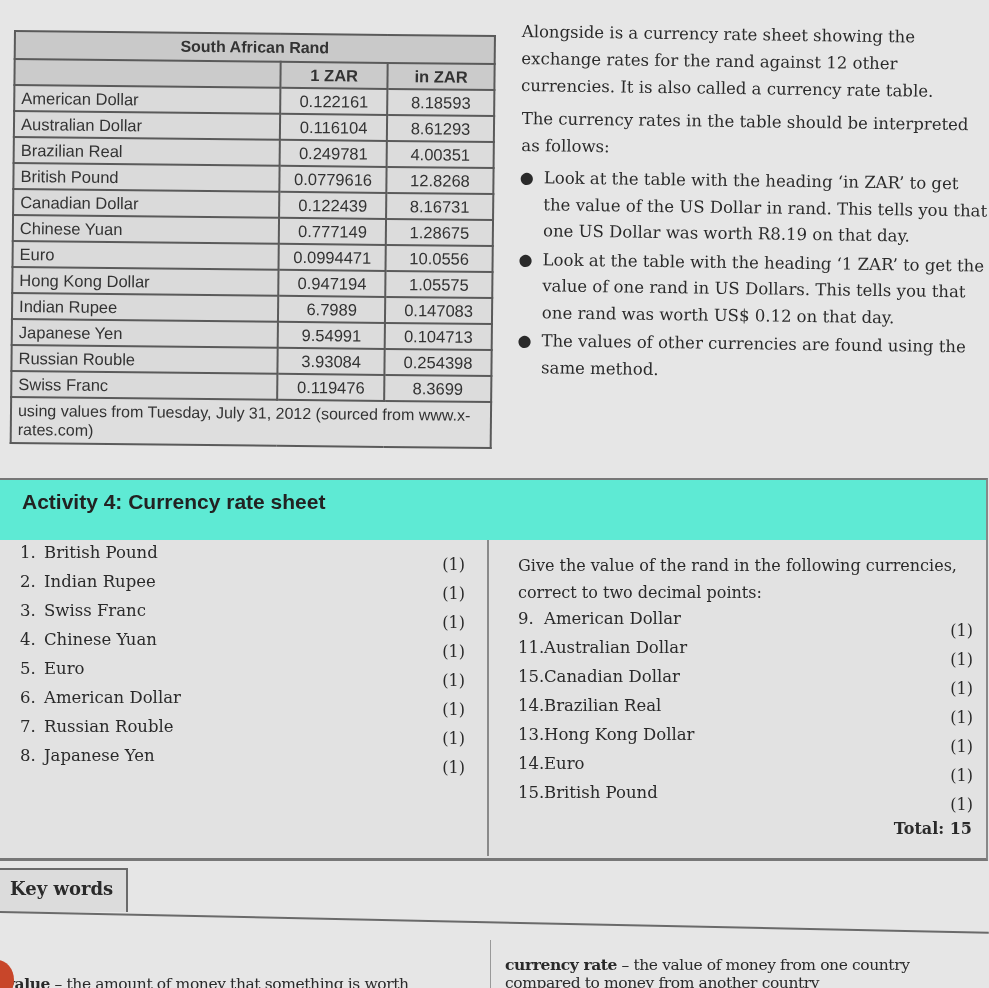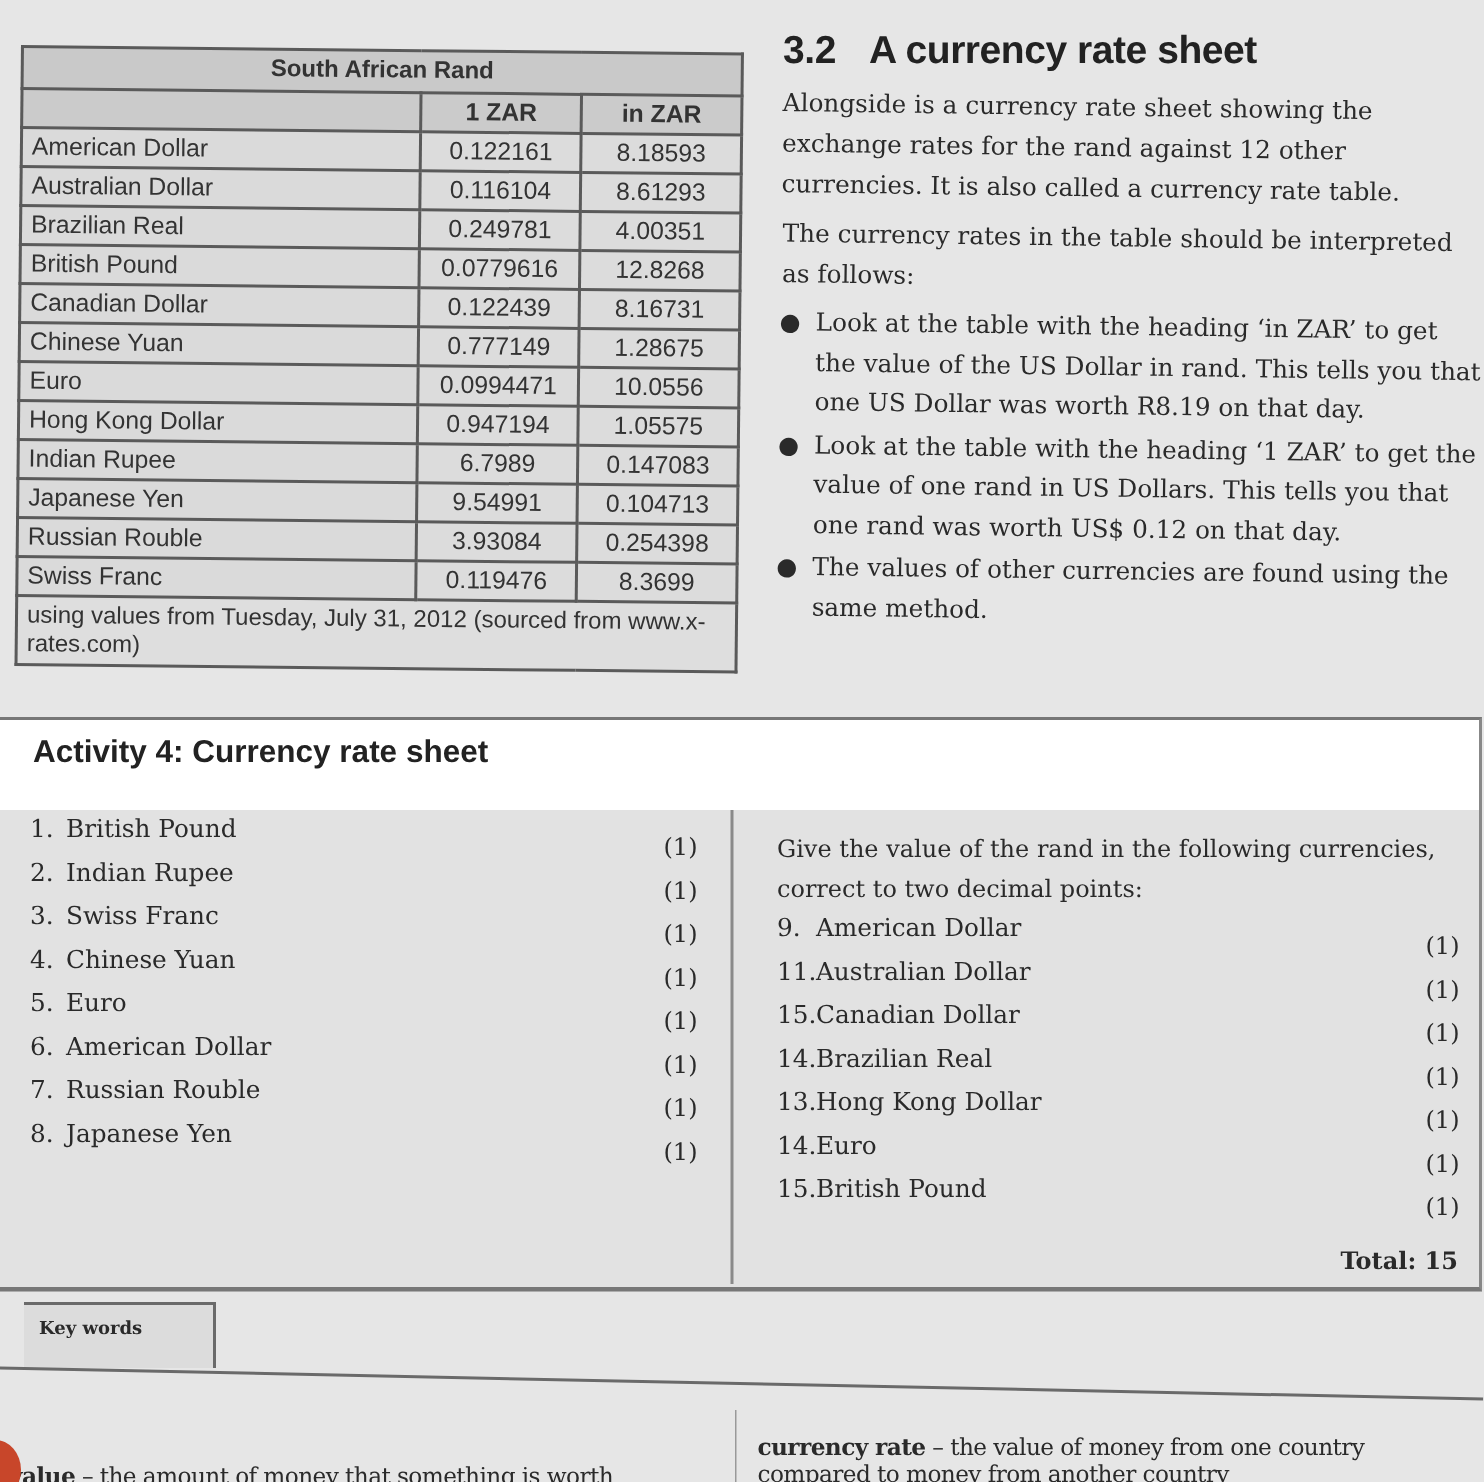--- a/index.html
+++ b/index.html
@@ -44,42 +44,42 @@
   .bullets li { position: relative; padding-left: 26px; font-size: 16.5px; line-height: 26.5px; margin-bottom: 2px; }
   .bullets li .dot { position: absolute; left: 2px; top: 0; font-size: 16px; }
 
   
   .activity {
     position: absolute; left: 0; top: 478px; width: 986px; height: 378px;
     border-top: 2px solid #777; border-bottom: 3px solid #777; border-right: 2px solid #888;
     background: #e2e2e2;
   }
   .activity-head {
-    height: 60px; background: #ffffff;
+    height: 60px; background: #5eead4;
     font-family: "Liberation Sans", sans-serif; font-weight: bold; font-size: 21px;
     padding: 10px 0 0 22px; box-sizing: border-box; color: #222;
   }
   .col { position: absolute; top: 62px; }
   .col.left { left: 20px; width: 445px; }
   .col.right { left: 518px; width: 455px; top: 72px; }
   .col-divider { position: absolute; left: 487px; top: 60px; width: 2px; height: 316px; background: #8a8a8a; }
   .intro { font-size: 16px; line-height: 27px; margin: 0 0 2px 0; }
   .q { position: relative; font-size: 16.5px; height: 29px; line-height: 22px; }
   .q .n { display: inline-block; width: 24px; }
   .col.right .q .n { width: 26px; }
   .q .mark { position: absolute; right: 0; top: 12px; font-size: 16px; }
   .col.left .q .mark { right: 0; }
-  .total { position: absolute; right: 14px; bottom: 8px; font-weight: bold; font-size: 16px; }
+  .total { position: absolute; right: 14px; bottom: 20px; font-weight: bold; font-size: 16px; }
 
   
   .kw-tab {
-    position: absolute; left: 16px; top: 868px; width: 128px; height: 44px;
+    position: absolute; left: 0; top: 868px; width: 128px; height: 44px;
     border: 2px solid #6a6a6a; border-left: none; border-bottom: none;
     background: #dcdcdc;
-    font-weight: bold; font-size: 12px; padding: 8px 0 0 10px; box-sizing: border-box;
+    font-weight: bold; font-size: 18px; padding: 8px 0 0 10px; box-sizing: border-box;
   }
   .kw-line { position: absolute; left: 0; top: 911px; width: 989px; height: 2px; background: #6a6a6a; transform: rotate(1.2deg); transform-origin: left top; }
   .kw-item { position: absolute; font-size: 15.5px; letter-spacing: -0.4px; }
   .kw-item b { font-weight: bold; }
   .kw-1 { left: 6px; top: 974px; }
   .kw-2 { left: 505px; top: 956px; line-height: 18px; }
   .kw-divider { position: absolute; left: 490px; top: 940px; width: 1px; height: 48px; background: #999; }
   .finger { position: absolute; left: -20px; top: 960px; width: 34px; height: 40px; border-radius: 50%; background: #c8462a; }
 </style>
 </head>
@@ -155,23 +155,20 @@
         <td class="num">0.119476</td>
         <td class="num2">8.3699</td>
       </tr>
   <tr class="src-row">
     <td colspan="3">using values from Tuesday, July 31, 2012 (sourced from www.x-rates.com)</td>
   </tr>
 </tbody>
   </table>
 
 <div class="section">
-  <h2 class="section-title">
-    <span class="num">3.2</span><span>A currency rate sheet</span>
-  </h2>
   <p class="para">Alongside is a currency rate sheet showing the exchange rates for the rand against 12 other currencies. It is also called a currency rate table.</p>
   <p class="para">The currency rates in the table should be interpreted as follows:</p>
   <ul class="bullets">
     <li><span class="dot">●</span><span>Look at the table with the heading ‘in ZAR’ to get the value of the US Dollar in rand. This tells you that one US Dollar was worth R8.19 on that day.</span></li>
     <li><span class="dot">●</span><span>Look at the table with the heading ‘1 ZAR’ to get the value of one rand in US Dollars. This tells you that one rand was worth US$ 0.12 on that day.</span></li>
     <li><span class="dot">●</span><span>The values of other currencies are found using the same method.</span></li>
   </ul>
 </div>
 
 <div class="activity">

